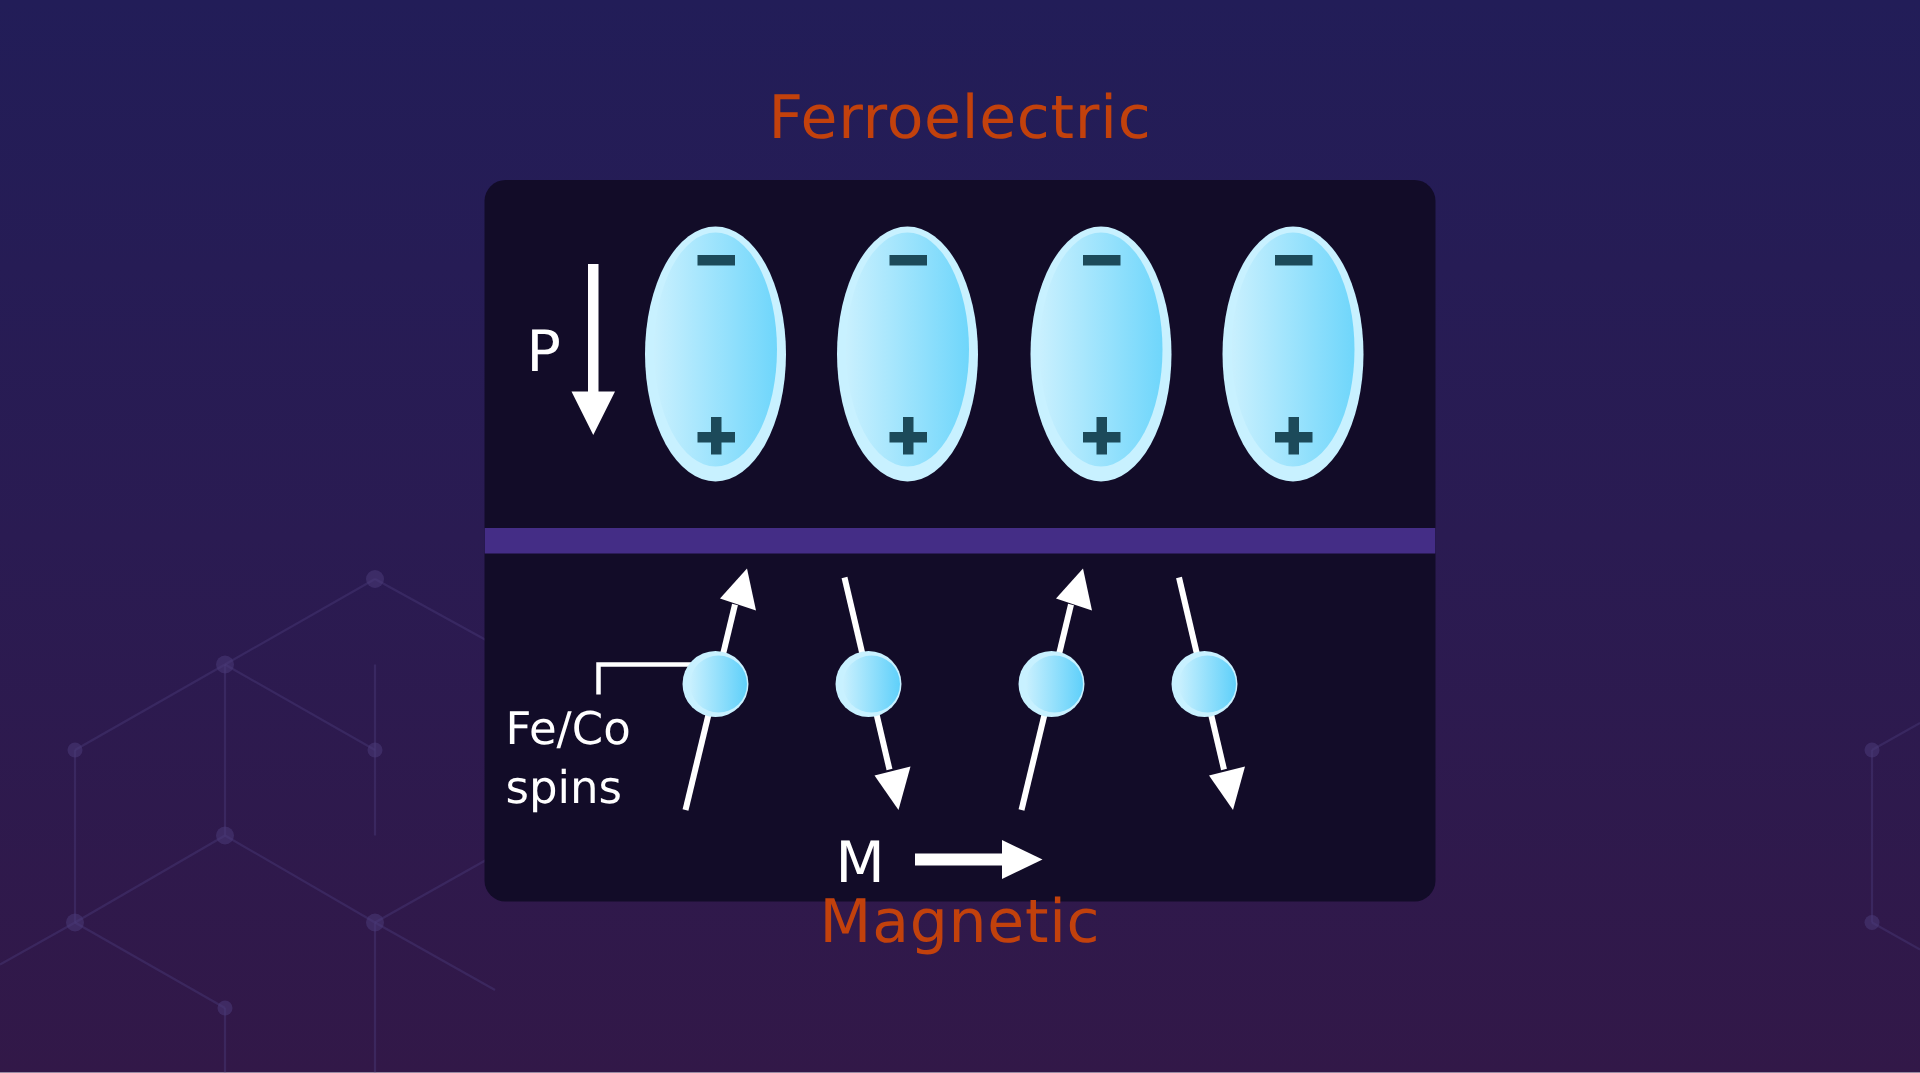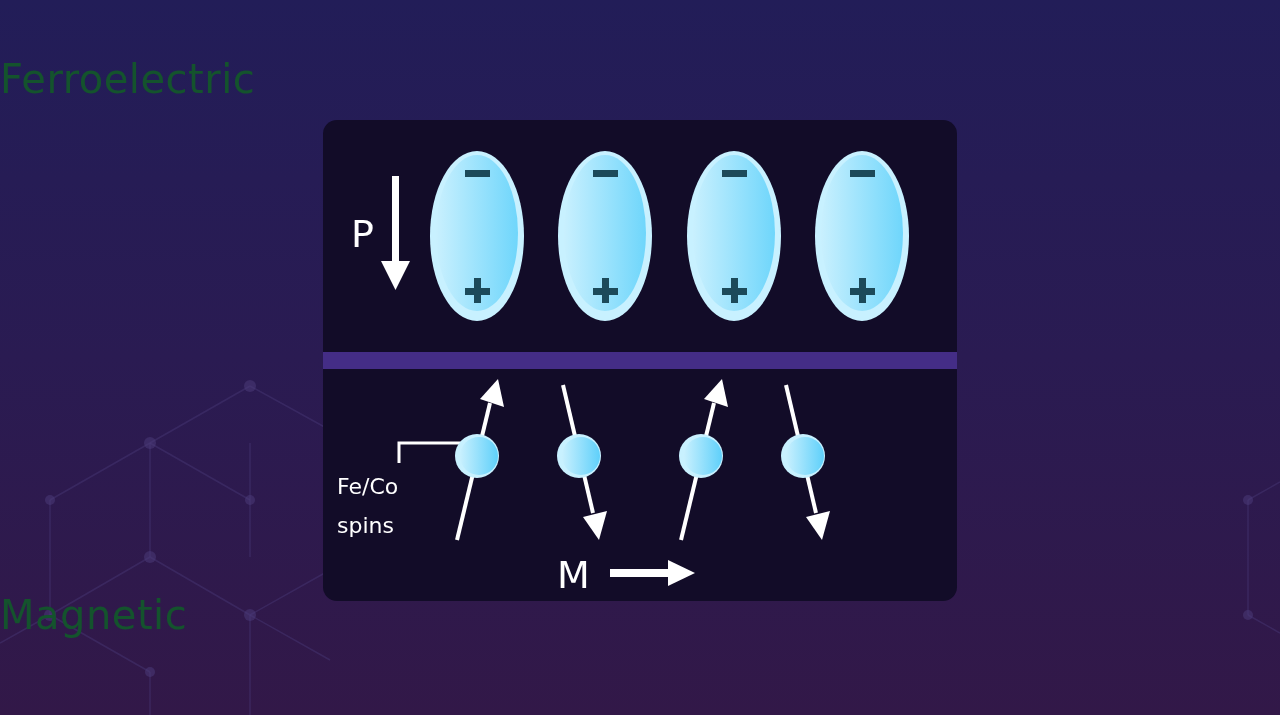--- a/index.html
+++ b/index.html
@@ -3,36 +3,36 @@
 <meta charset="utf-8">
 <style>
   html, body { margin:0; padding:0; }
   body {
     width:1280px; height:715px; overflow:hidden; position:relative;
     background: linear-gradient(180deg, #221d58 0%, #2a1b52 50%, #321848 100%);
     font-family: "DejaVu Sans", "Liberation Sans", sans-serif;
   }
   .bg-pattern { position:absolute; left:0; top:0; width:1280px; height:715px; }
   .title {
-    position:absolute; left:0; width:1280px; text-align:left; color:#14532d;
+    position:absolute; left:0; width:1280px; text-align:center; color:#c2410c;
     font-size:40px; letter-spacing:0.5px;
   }
   .title-top { top:56px; }
   .title-bottom { top:592px; }
   .panel {
     position:absolute; left:323px; top:120px; width:634px; height:481px;
     background:#120c28; border-radius:14px; overflow:hidden;
   }
   .divider {
     position:absolute; left:0; top:232px; width:634px; height:17px; background:#442d86;
   }
   .diagram-svg { position:absolute; left:0; top:0; }
   .label { position:absolute; color:#ffffff; }
   .label-p { left:28px; top:92px; font-size:38px; }
-  .label-fe { left:14px; top:347px; font-size:22px; line-height:39px; }
+  .label-fe { left:14px; top:347px; font-size:30px; line-height:39px; }
   .label-m { left:234px; top:433px; font-size:38px; }
 </style>
 </head>
 <body>
 
 <svg class="bg-pattern" width="1280" height="715" viewBox="0 0 1280 715">
   <g stroke="#4a3a78" stroke-opacity="0.45" stroke-width="1.5" fill="none">
     <line x1="50" y1="500" x2="150" y2="443"></line>
     <line x1="150" y1="443" x2="250" y2="386"></line>
     <line x1="250" y1="386" x2="330" y2="430"></line>

